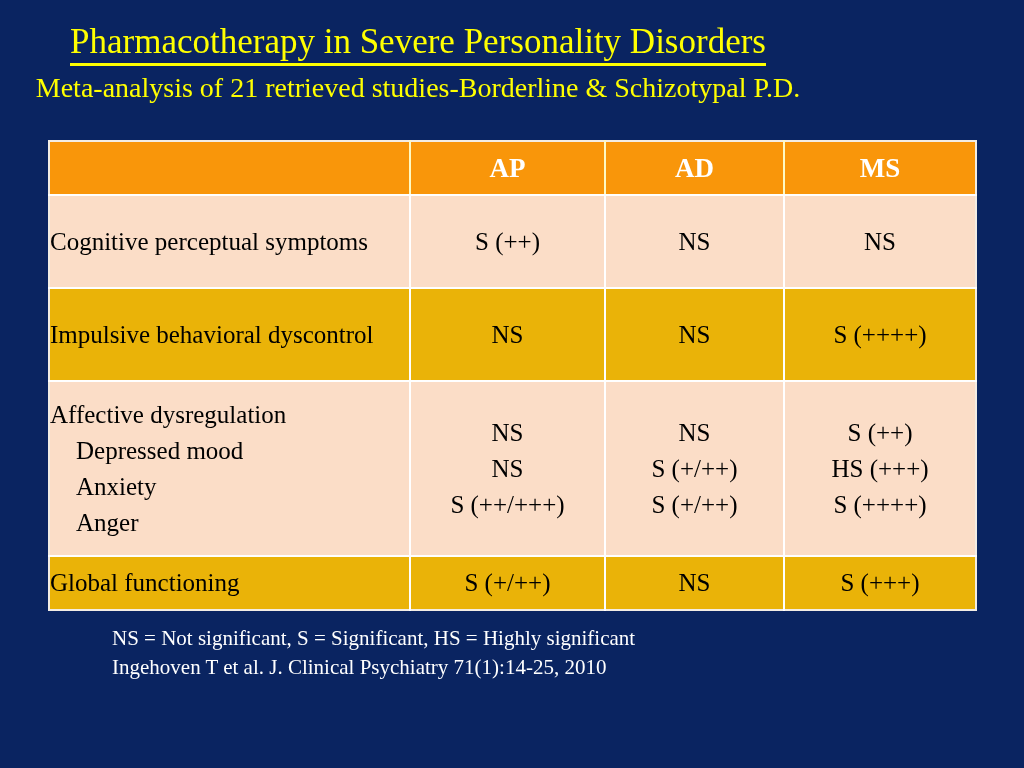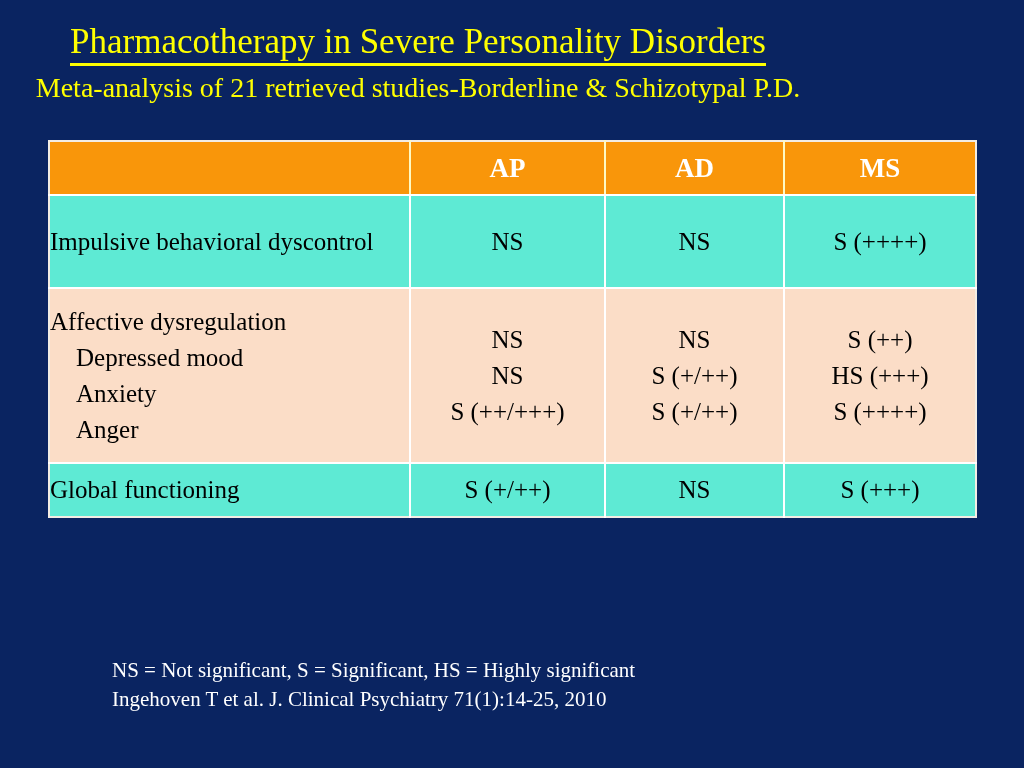--- a/index.html
+++ b/index.html
@@ -79,21 +79,21 @@
     color: #000000;
     padding: 0;
     vertical-align: middle;
     border-right: 2px solid #FFFFFF;
     border-bottom: 2px solid #FFFFFF;
   }
   #results-table tbody td:last-child { border-right: none; }
   #results-table tbody tr:last-child td { border-bottom: none; }
 
   tr.row-dark td { background: #FBDDC7; }
-  tr.row-light td { background: #5eead4; }
+  tr.row-light td { background: #eab308; }
 
   td.cell-label {
     text-align: left;
     padding-left: 12px;
     line-height: 36px;
   }
   td.cell-value {
     text-align: center;
     line-height: 36px;
     white-space: nowrap;
@@ -107,21 +107,21 @@
   tr.r3 td { height: 173px; }
   tr.r4 td { height: 52px; }
 
   tr.r3 td.cell-label { vertical-align: top; padding-top: 8px; }
   tr.r3 td.cell-value { vertical-align: bottom; padding-bottom: 10px; }
 
   
   #footnotes {
     position: absolute;
     left: 112px;
-    top: 656px;
+    top: 624px;
     color: #FFFFFF;
     font-size: 21px;
     line-height: 29px;
     white-space: nowrap;
   }
   #footnotes div { white-space: nowrap; }
 </style>
 </head>
 <body>
 
@@ -140,20 +140,26 @@
   <thead>
     <tr>
       <th class="head-blank"></th>
       <th>AP</th>
       <th>AD</th>
       <th>MS</th>
     </tr>
   </thead>
   <tbody>
 
+    <tr class="row-dark r1">
+      <td class="cell-label">Cognitive perceptual symptoms</td>
+      <td class="cell-value">S (++)</td>
+      <td class="cell-value">NS</td>
+      <td class="cell-value">NS</td>
+    </tr>
 
     <tr class="row-light r2">
       <td class="cell-label">Impulsive behavioral dyscontrol</td>
       <td class="cell-value">NS</td>
       <td class="cell-value">NS</td>
       <td class="cell-value">S (++++)</td>
     </tr>
 
     <tr class="row-dark r3">
       <td class="cell-label">

